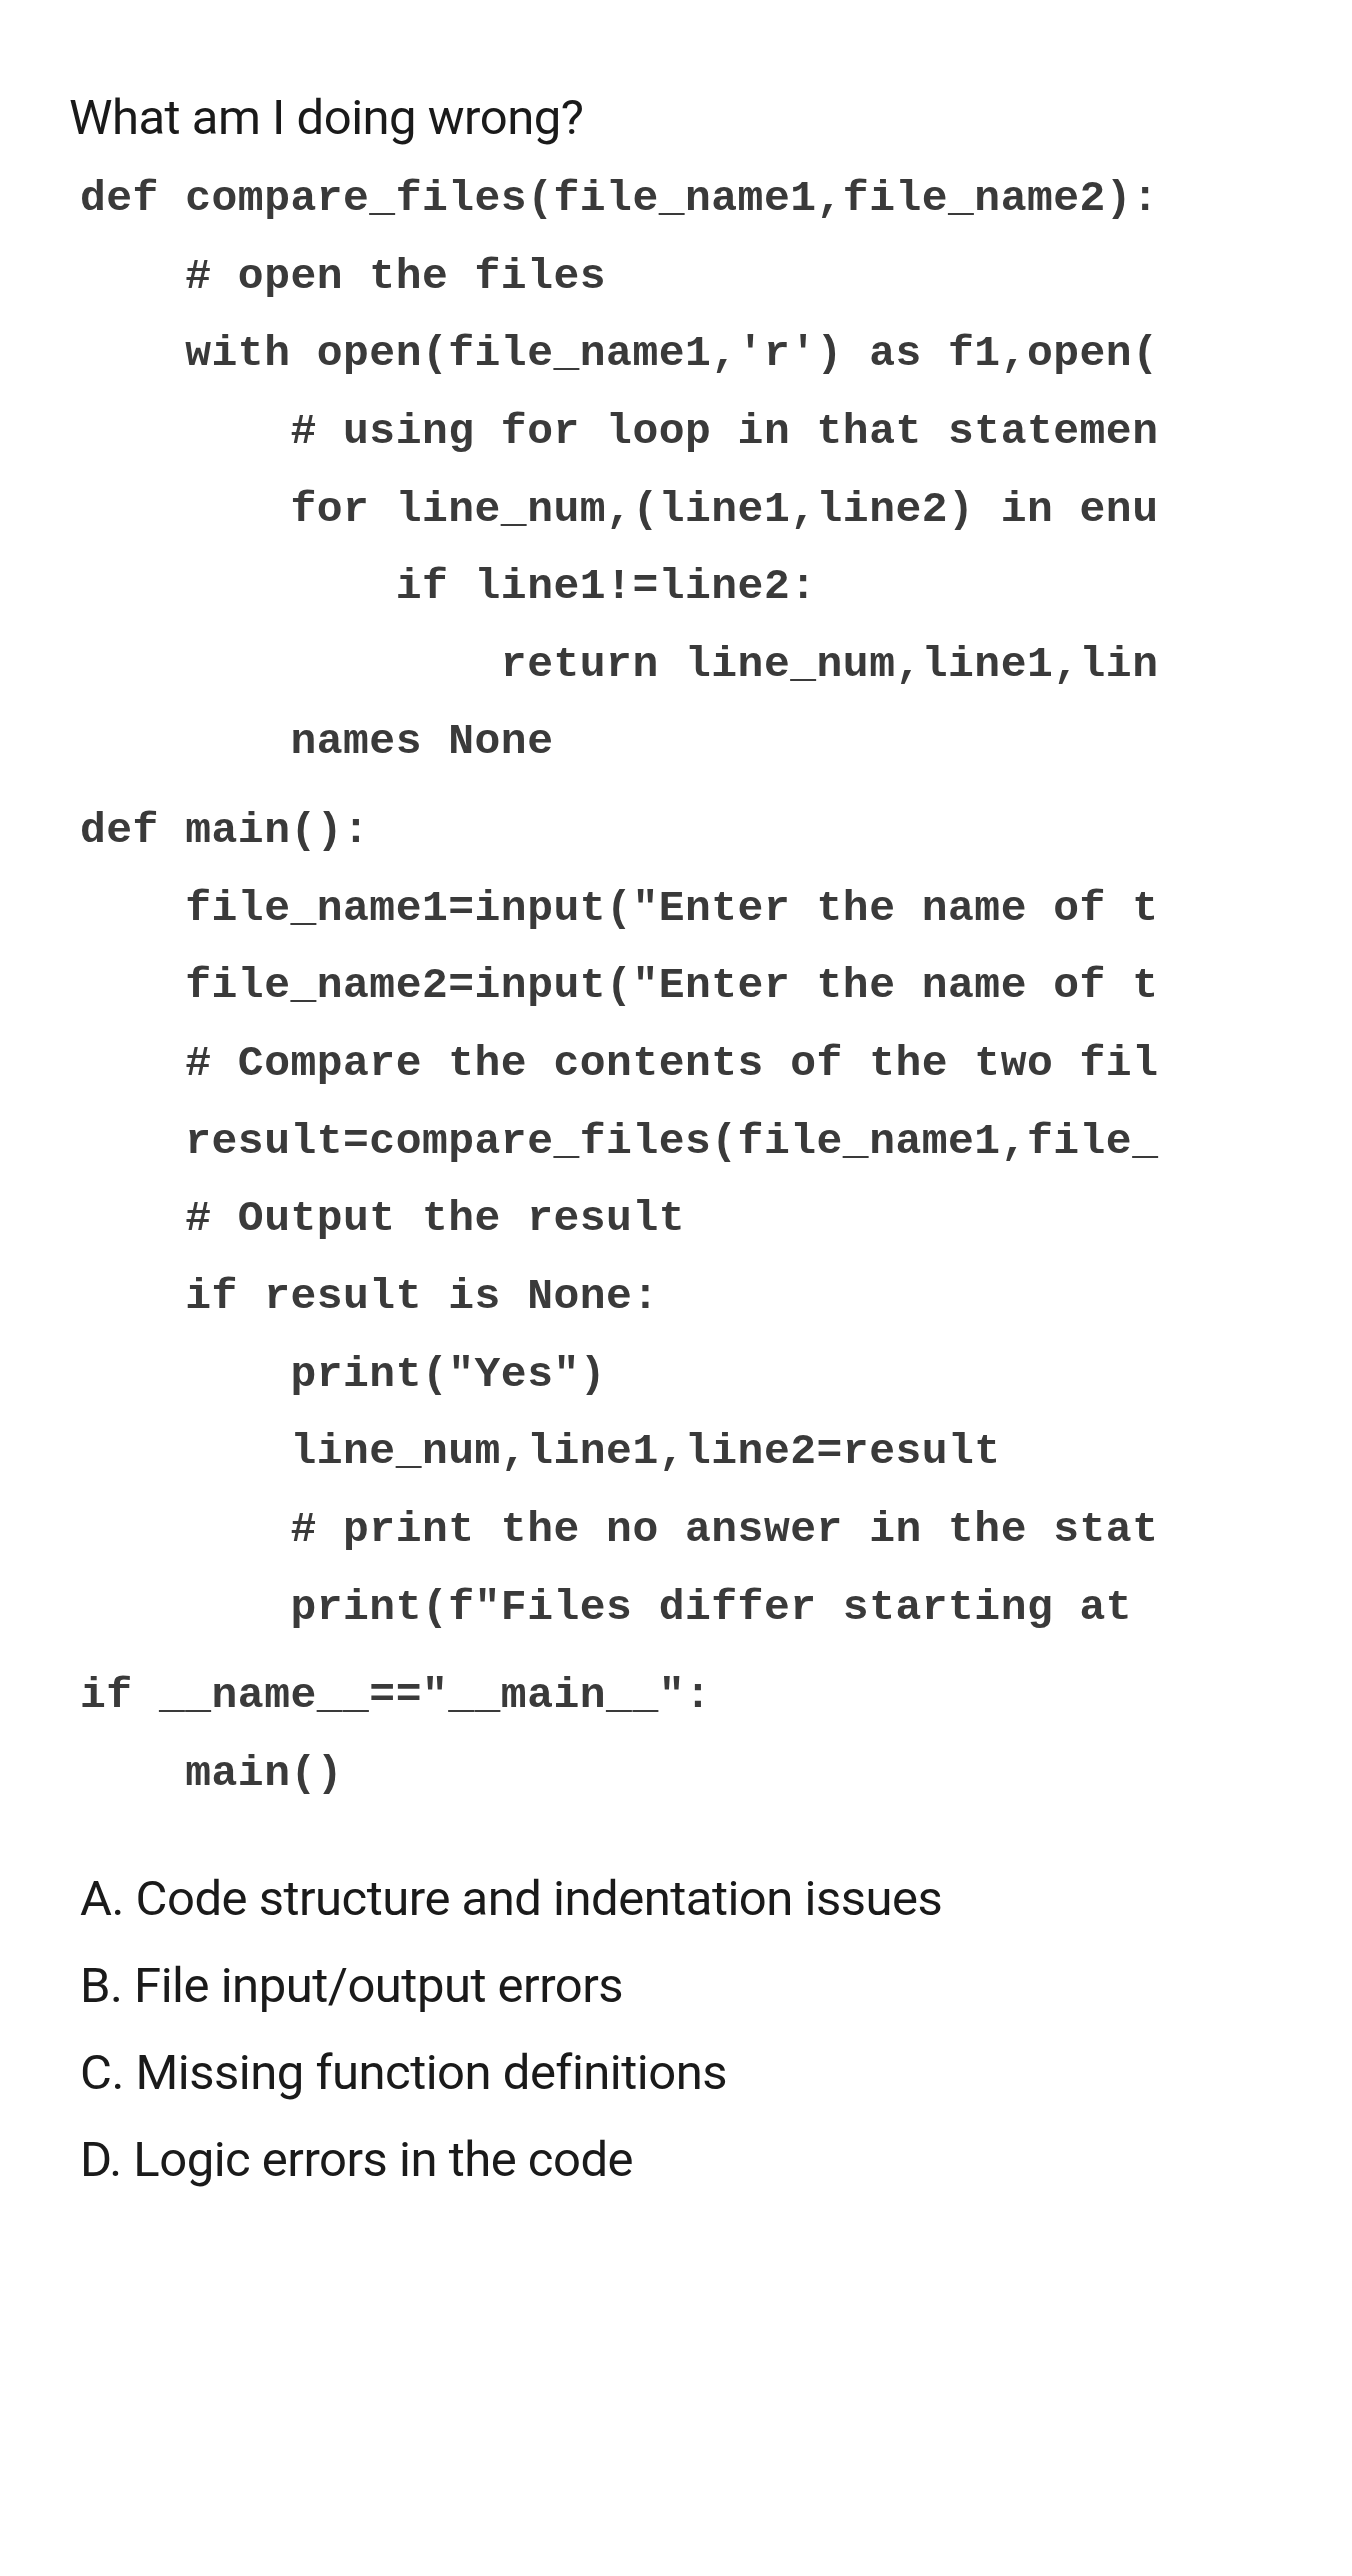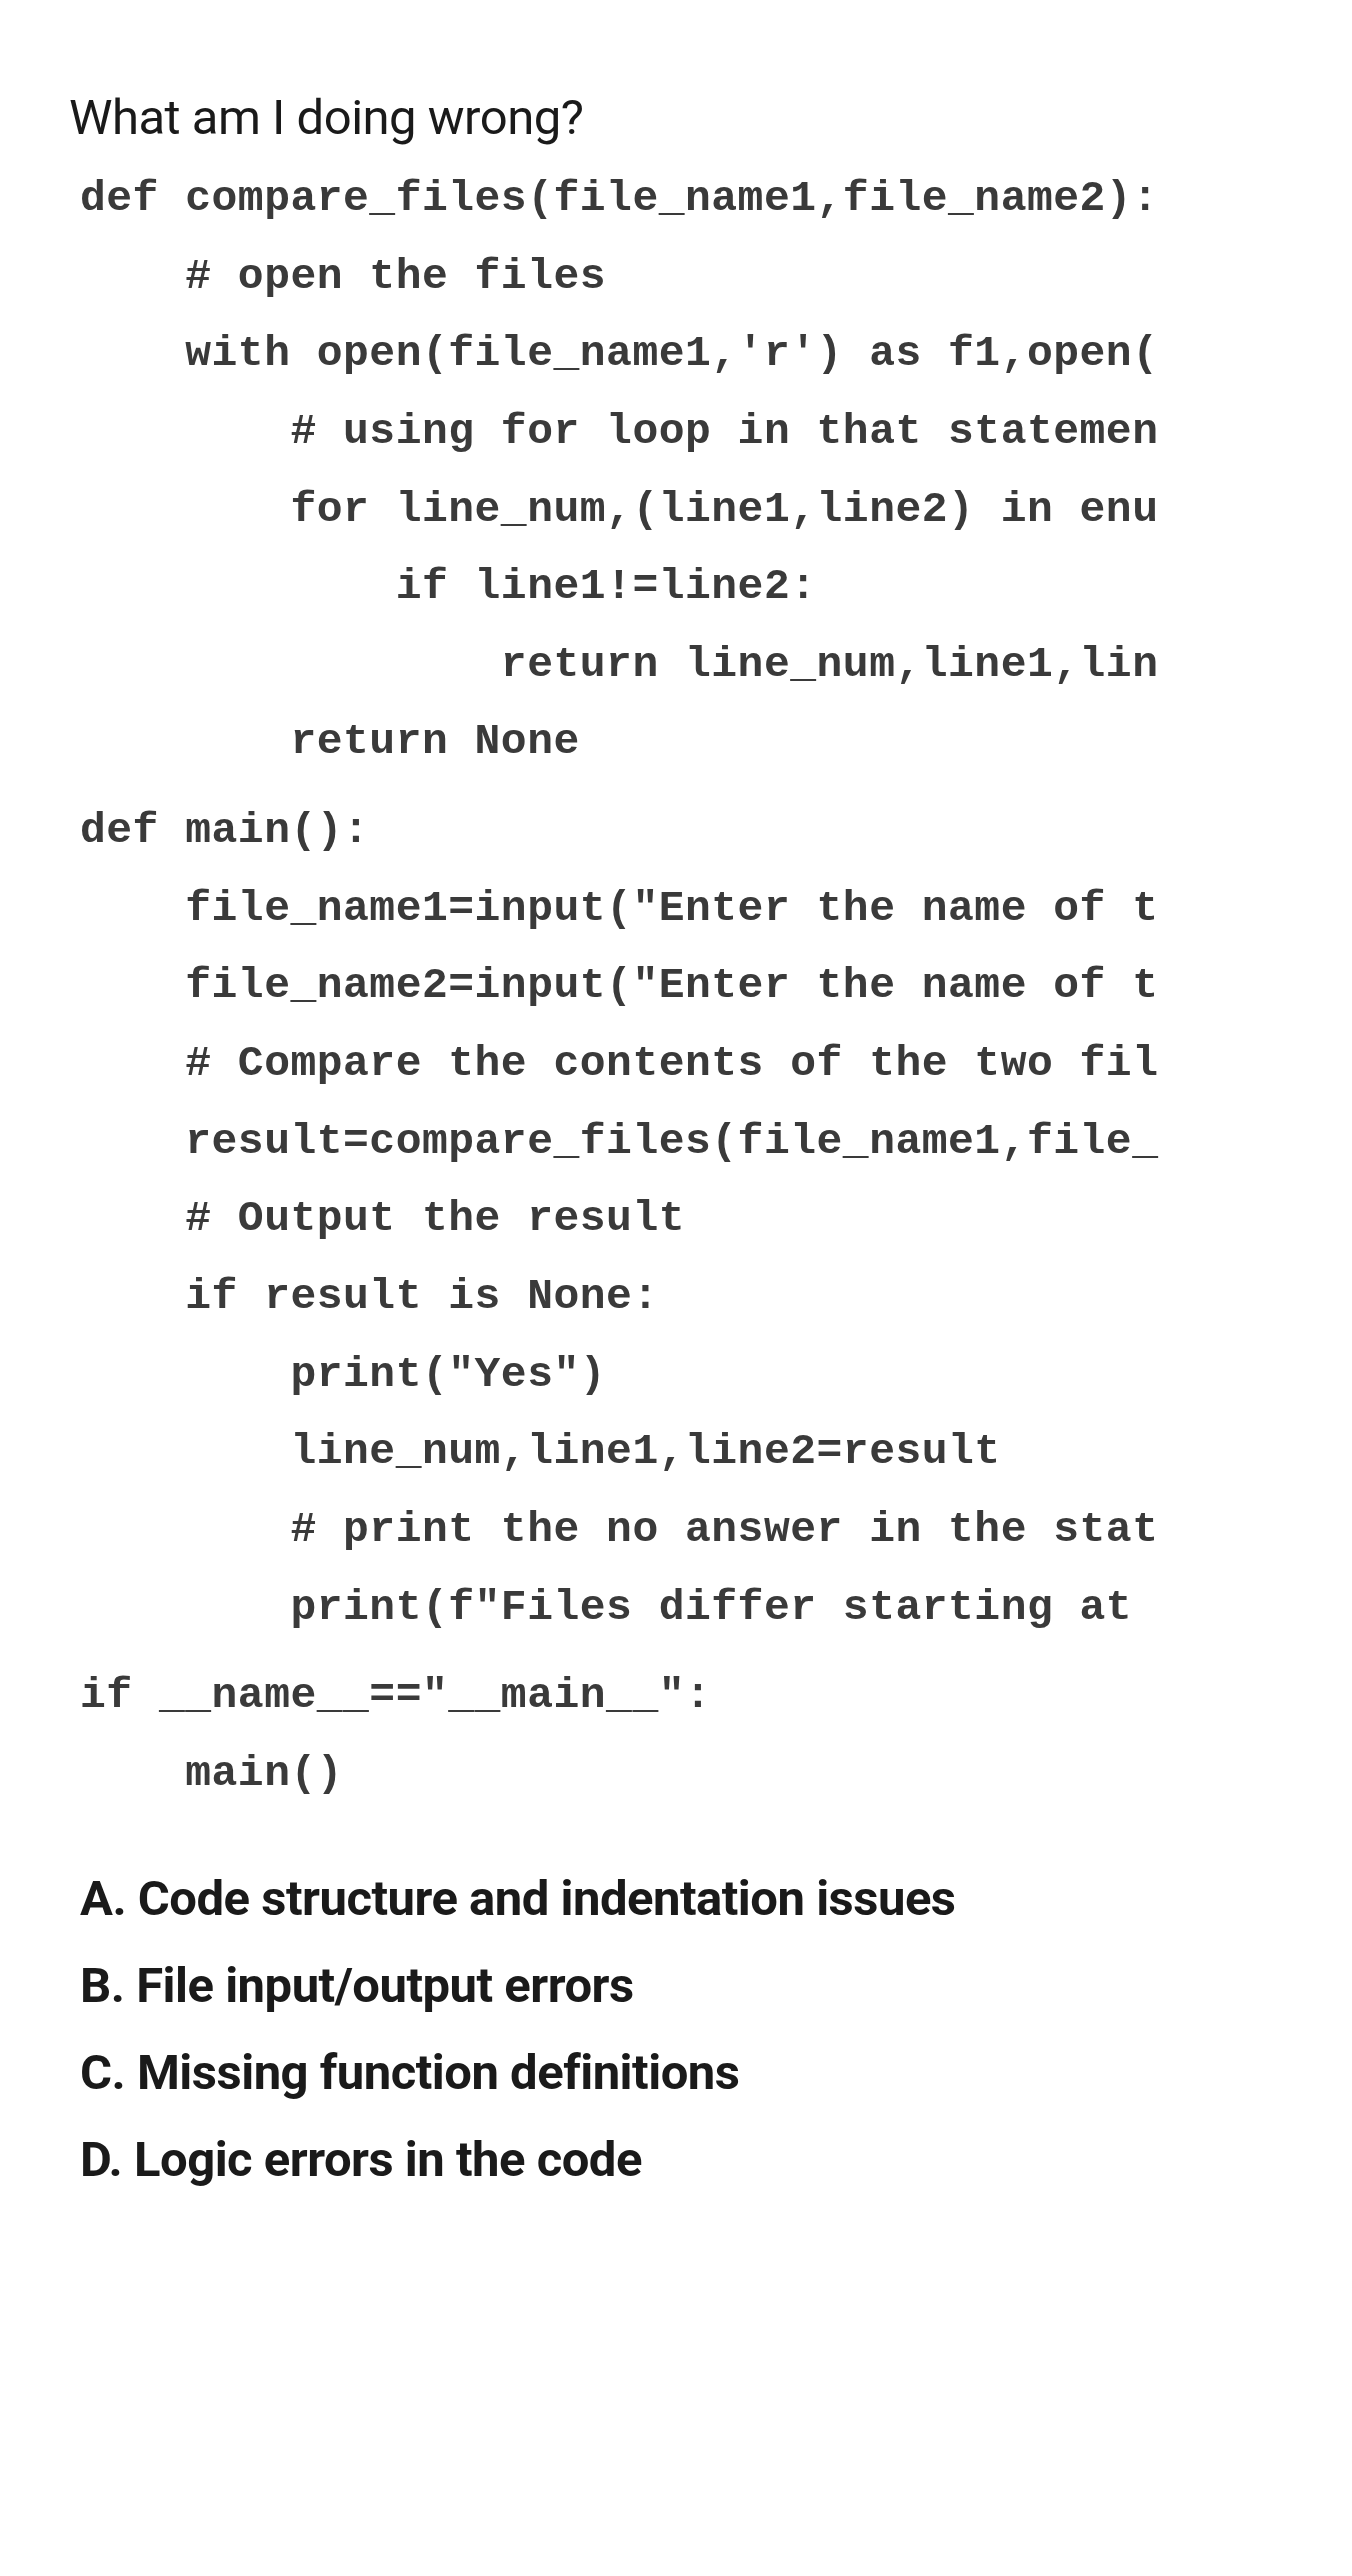--- a/index.html
+++ b/index.html
@@ -34,40 +34,40 @@
     }
     .code-block {
       margin-bottom: 54px;
     }
     .options-block {
       margin-top: 49px;
     }
     .option-line {
       font-family: -apple-system, BlinkMacSystemFont, 'Segoe UI', Roboto, Helvetica, Arial, sans-serif;
       font-size: 49px;
-      font-weight: 700;
+      font-weight: 400;
       color: #1a1a1a;
       line-height: 1.55;
       letter-spacing: -0.5px;
     }
   </style>
 </head>
 <body>
 
 <div class="question-title">What am I doing wrong?</div>
 
 <div class="code-block">
   <div class="code-line">def compare_files(file_name1,file_name2):</div>
   <div class="code-line">    # open the files</div>
   <div class="code-line">    with open(file_name1,'r') as f1,open(</div>
   <div class="code-line">        # using for loop in that statemen</div>
   <div class="code-line">        for line_num,(line1,line2) in enu</div>
   <div class="code-line">            if line1!=line2:</div>
   <div class="code-line">                return line_num,line1,lin</div>
-  <div class="code-line">        return None</div>
+  <div class="code-line">        names None</div>
   <div class="code-line"></div>
   <div class="code-line">def main():</div>
   <div class="code-line">    file_name1=input("Enter the name of t</div>
   <div class="code-line">    file_name2=input("Enter the name of t</div>
   <div class="code-line">    # Compare the contents of the two fil</div>
   <div class="code-line">    result=compare_files(file_name1,file_</div>
   <div class="code-line">    # Output the result</div>
   <div class="code-line">    if result is None:</div>
   <div class="code-line">        print("Yes")</div>
   <div class="code-line">        line_num,line1,line2=result</div>

